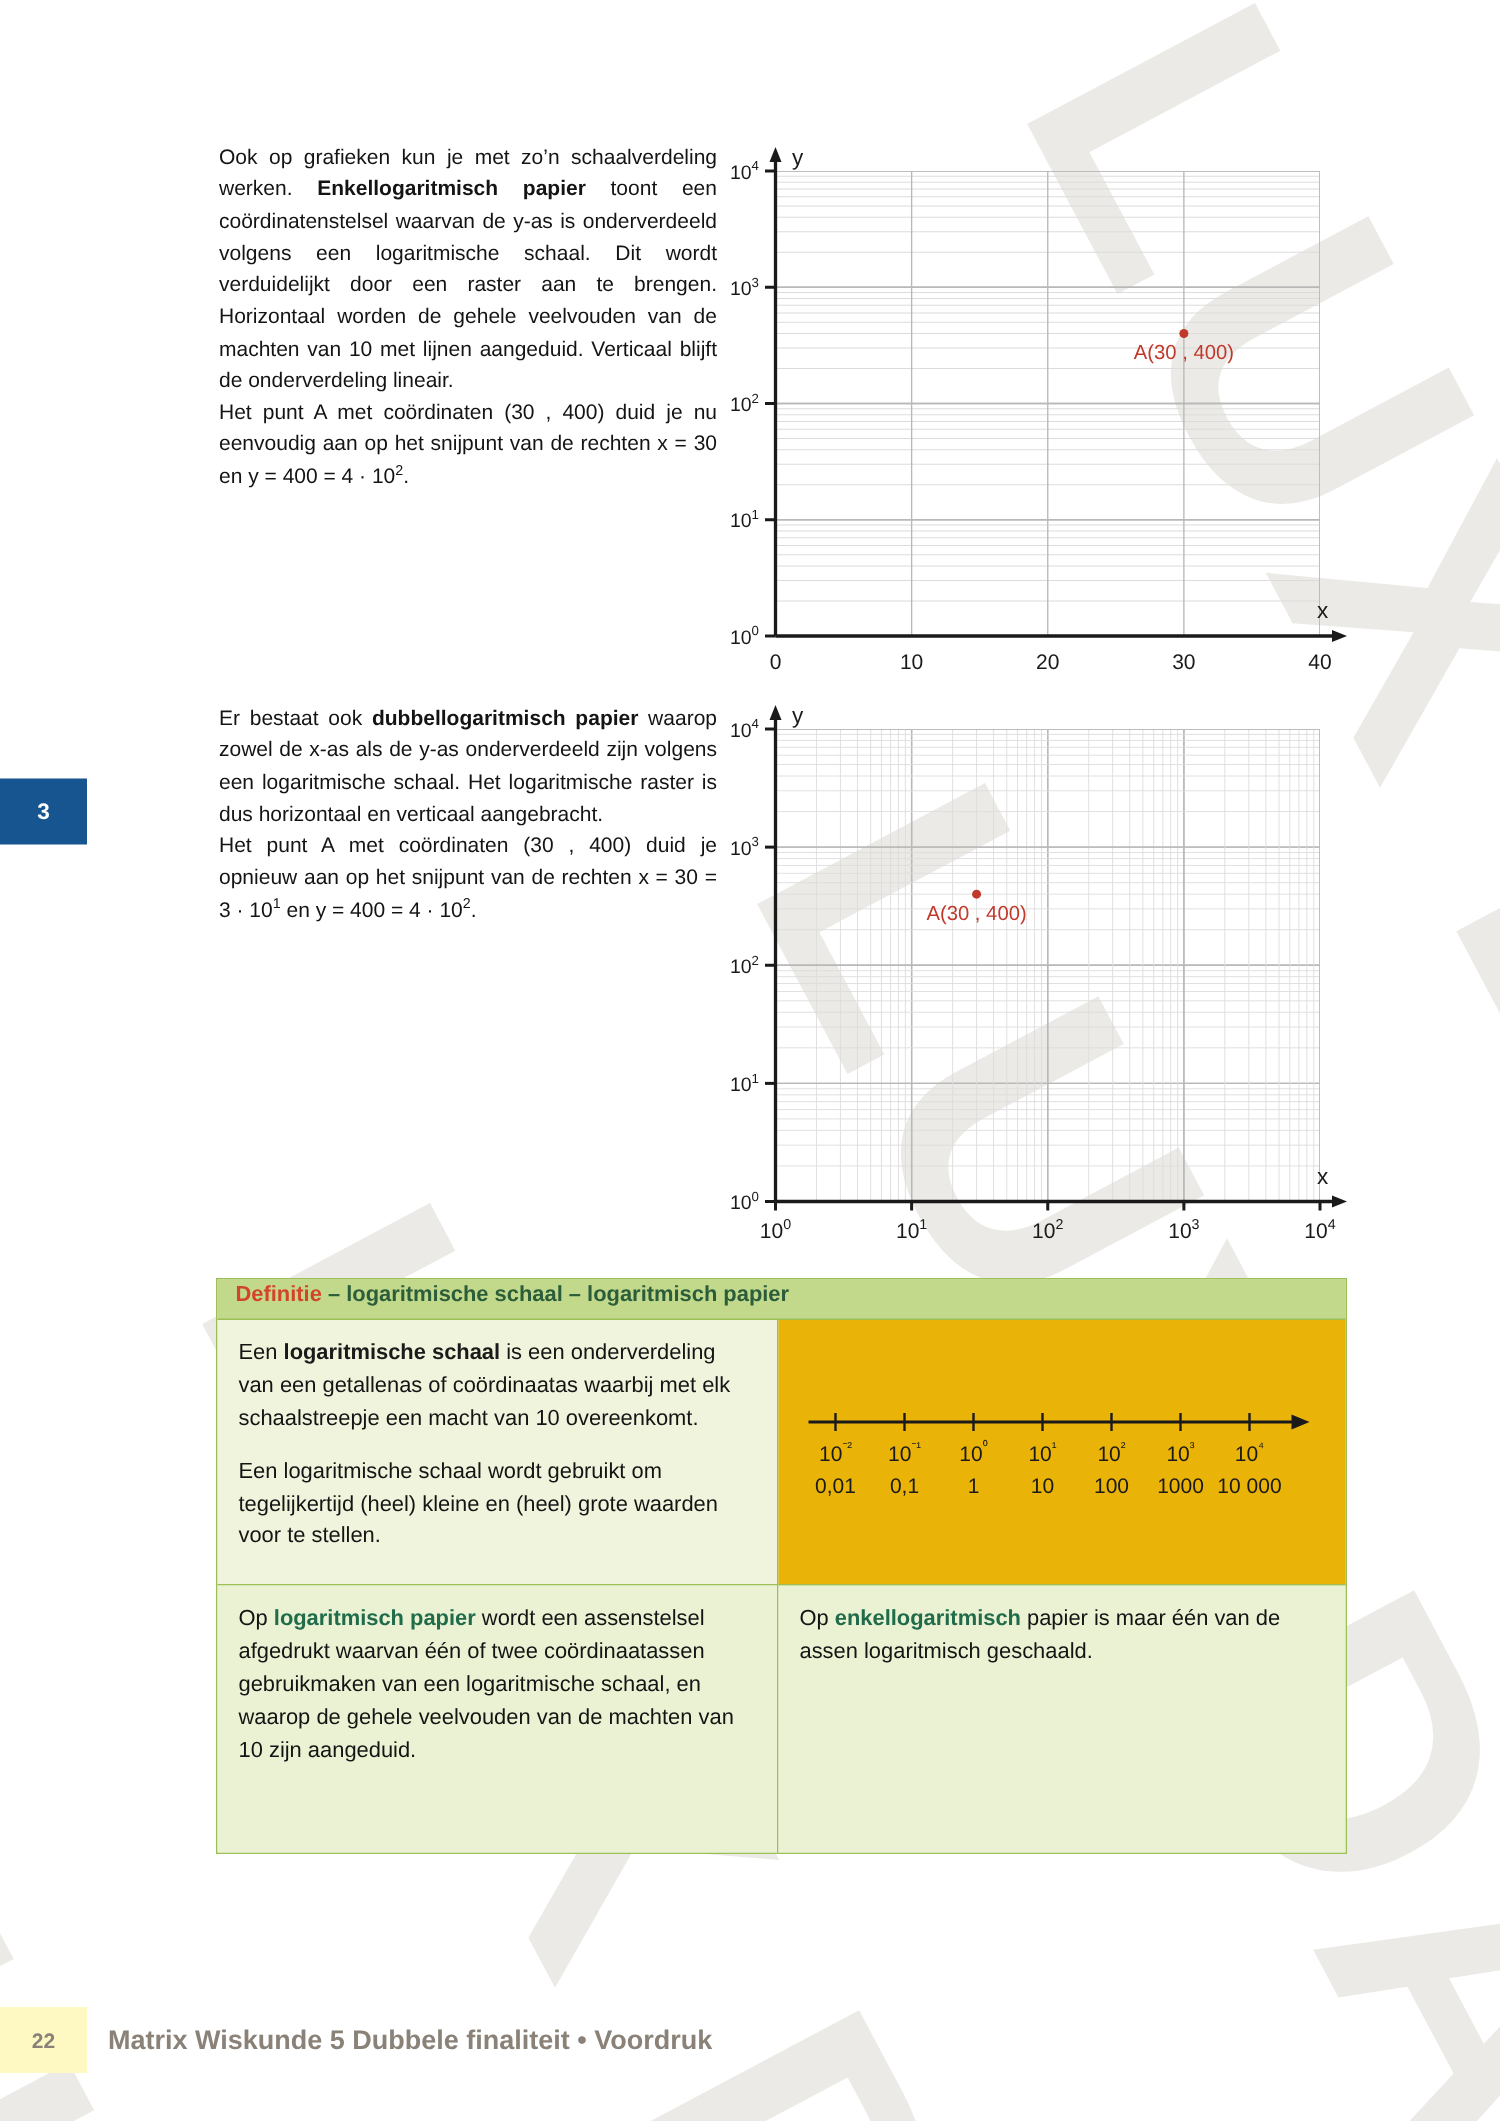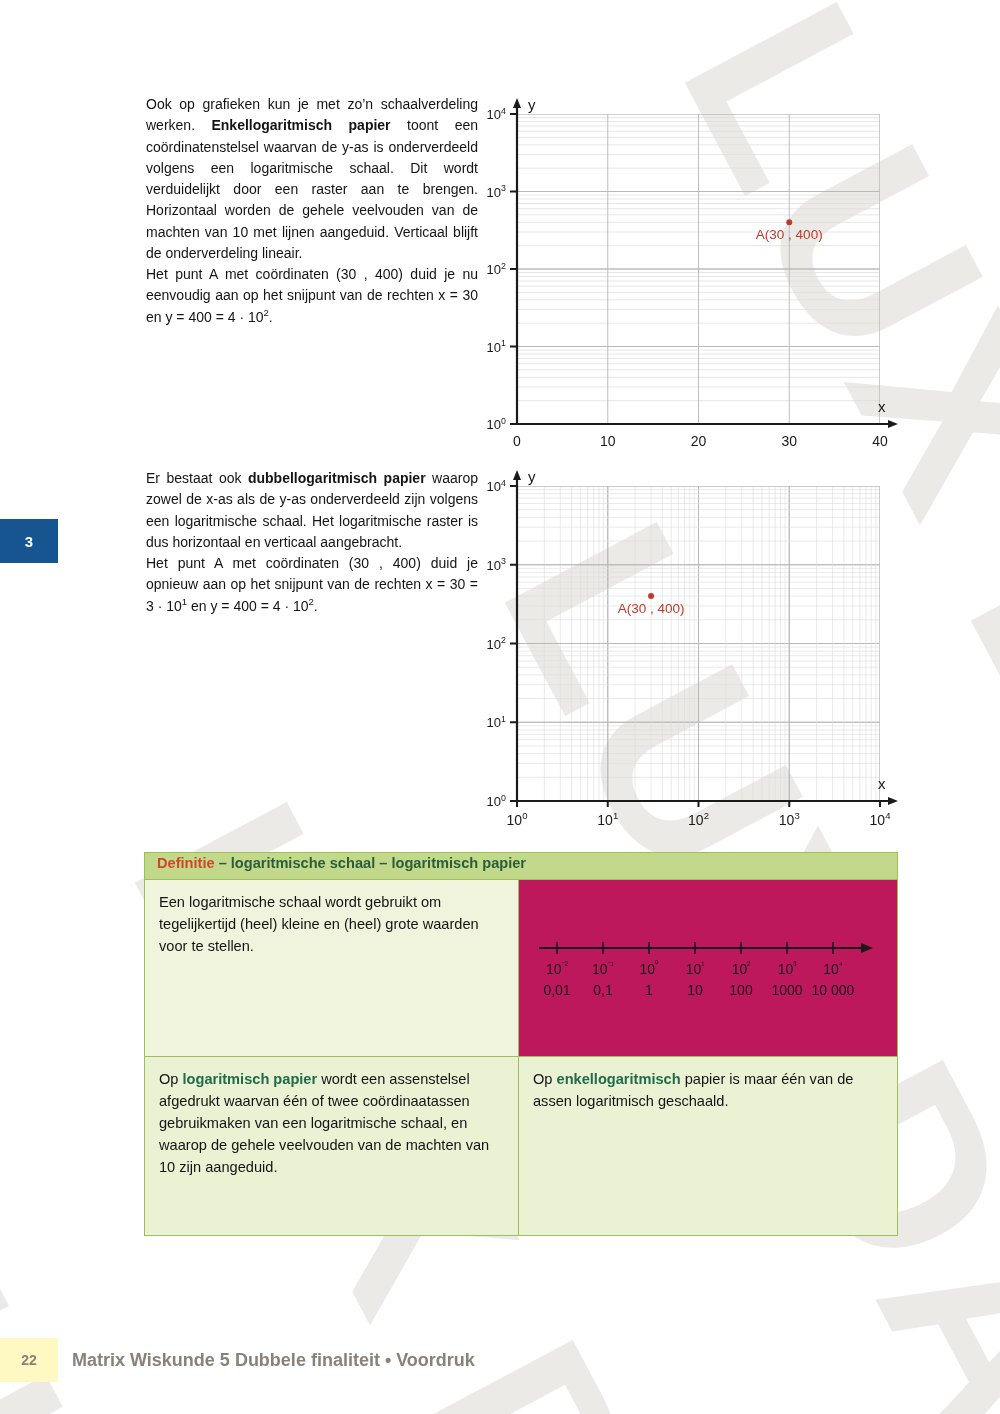--- a/index.html
+++ b/index.html
@@ -66,21 +66,21 @@
   .def-head .kw{color:#d2452a;}
   .def-head .rest{color:#2c5d3a;}
   .def-grid{display:flex;}
   .def-left{width:380px;border-right:1px solid #9cbf57;box-sizing:border-box;}
   .def-right{flex:1;box-sizing:border-box;}
   .def-cell{
     padding:12px 14px 14px 14px;font-size:14.6px;line-height:1.5;color:#141414;
   }
   .cell-a{background:#f0f4dc;border-bottom:1px solid #9cbf57;min-height:150px;}
   .cell-b{background:#eaf2d3;min-height:152px;}
-  .cell-c{background:#be185d;border-bottom:1px solid #9cbf57;min-height:150px;
+  .cell-c{background:#eab308;border-bottom:1px solid #9cbf57;min-height:150px;
           display:flex;align-items:center;justify-content:center;}
   .cell-d{background:#eaf2d3;min-height:152px;}
   .def-cell p{margin:0 0 13px 0;}
   .def-cell p:last-child{margin-bottom:0;}
   .def-cell b{font-weight:700;color:#1f6b4a;}
   .cell-a b{color:#1a1a1a;}
 
   
   .footer-box{
     position:absolute;left:0;top:1338px;width:58px;height:44px;
@@ -327,20 +327,21 @@
     </svg>
   </div>
 
   <div class="defbox">
     <div class="def-head">
       <span class="kw">Definitie</span><span class="rest"> – logaritmische schaal – logaritmisch papier</span>
     </div>
     <div class="def-grid">
       <div class="def-left">
         <div class="def-cell cell-a">
+          <p>Een <b>logaritmische schaal</b> is een onderverdeling van een getallenas of coördinaatas waarbij met elk schaalstreepje een macht van 10 overeenkomt.</p>
           <p>Een logaritmische schaal wordt gebruikt om tegelijkertijd (heel) kleine en (heel) grote waarden voor te stellen.</p>
         </div>
         <div class="def-cell cell-b">
           <p>Op <b>logaritmisch papier</b> wordt een assenstelsel afgedrukt waarvan één of twee coördinaatassen gebruikmaken van een logaritmische schaal, en waarop de gehele veelvouden van de machten van 10 zijn aangeduid.</p>
         </div>
       </div>
       <div class="def-right">
         <div class="def-cell cell-c">
           <svg width="350" height="90" viewBox="0 0 350 90">
             <line x1="6" y1="26" x2="330" y2="26" stroke="#1a1a1a" stroke-width="2"></line>

